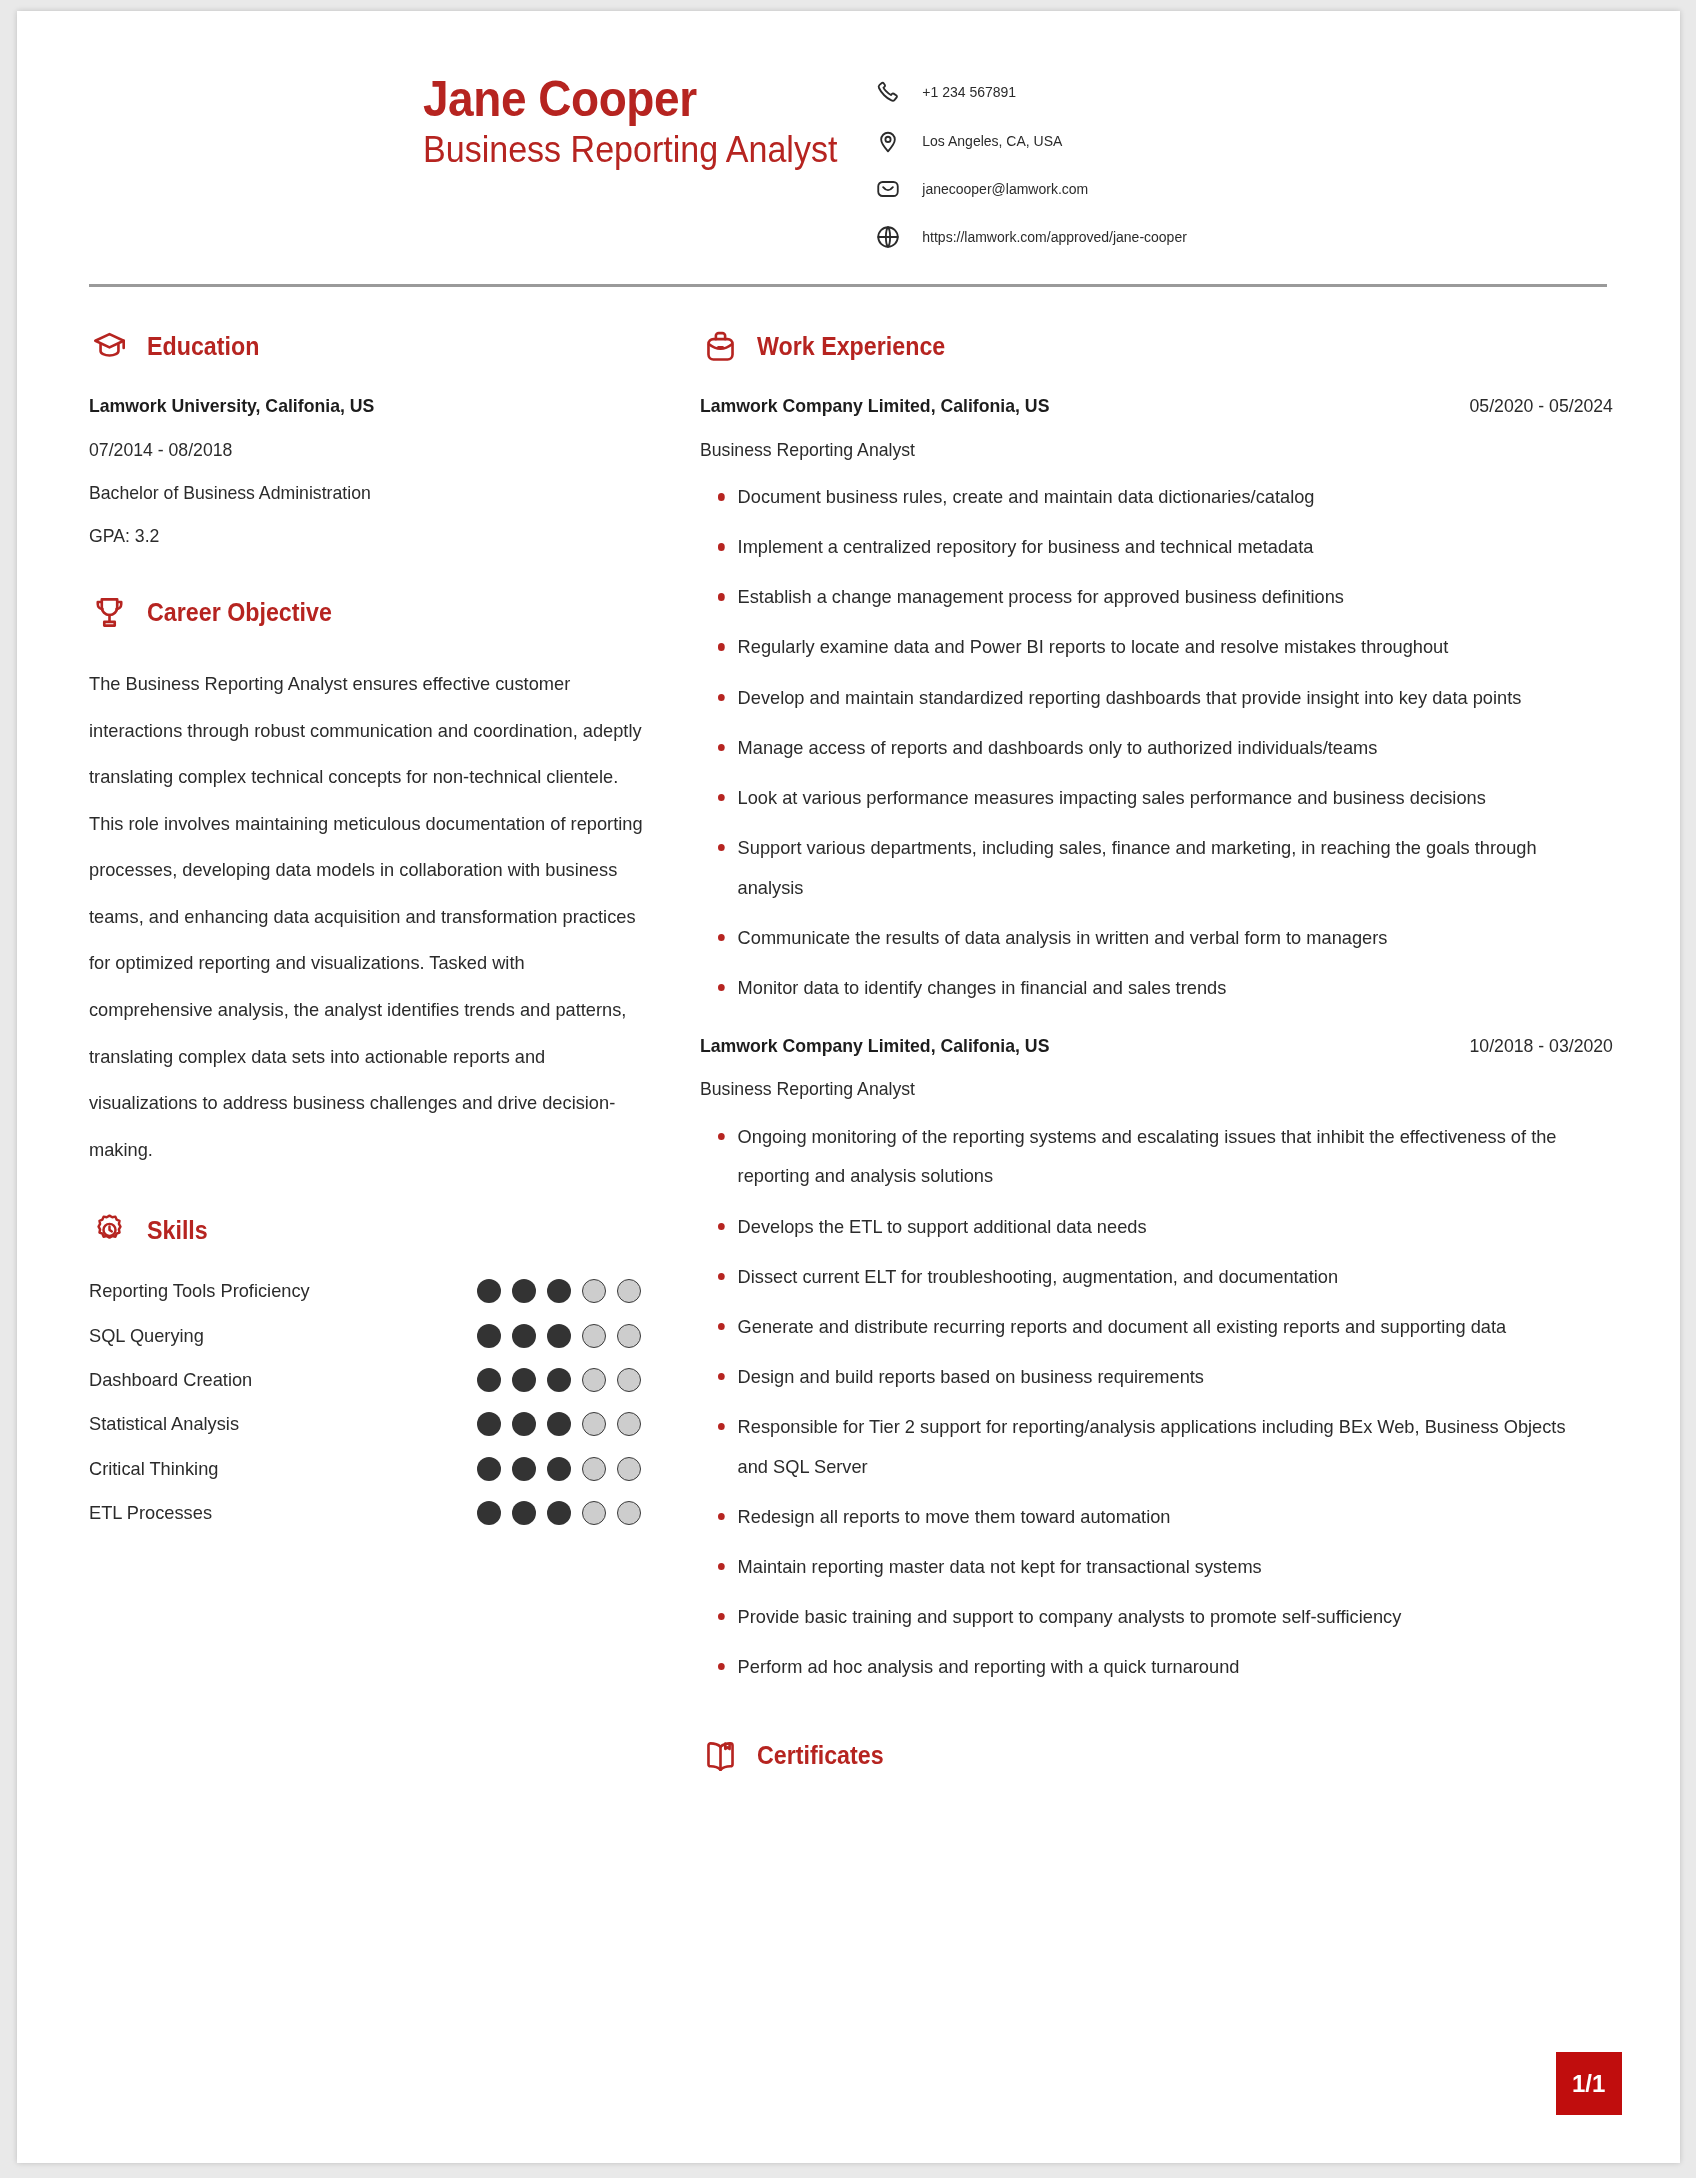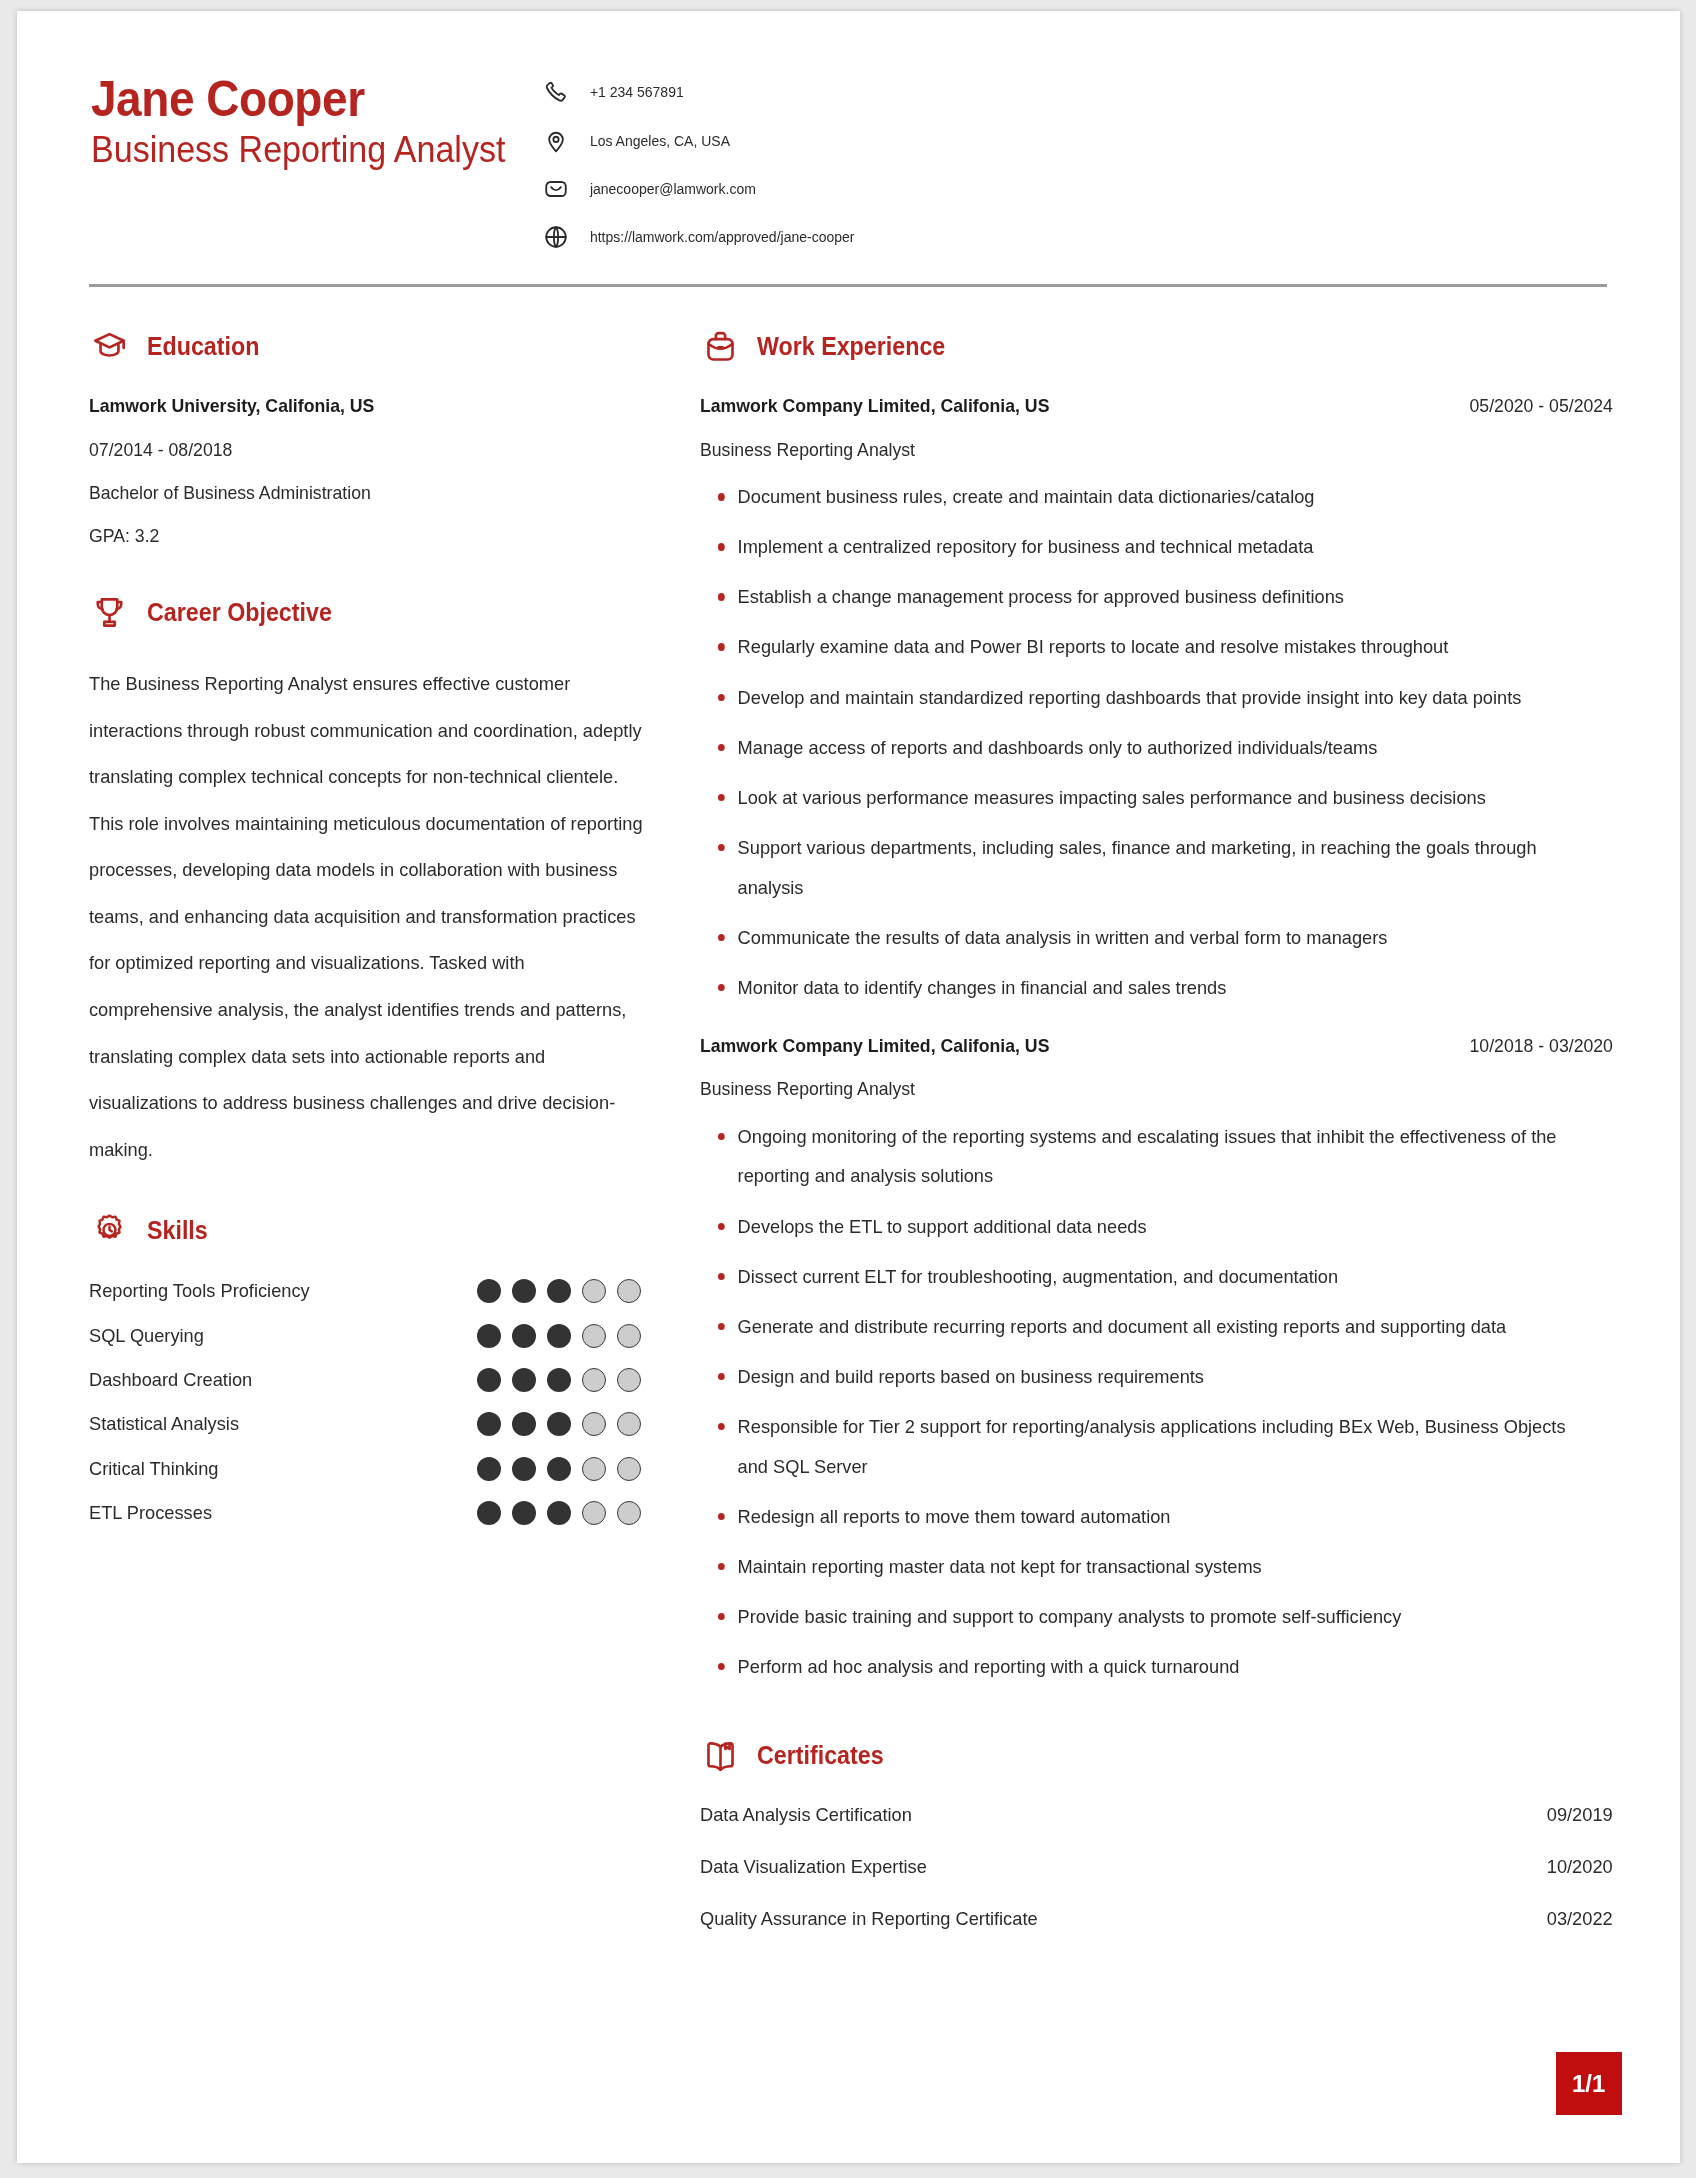--- a/index.html
+++ b/index.html
@@ -26,21 +26,21 @@
   .inner {
     position: relative;
     padding: 45px 67px 0 67px;
     height: 100%;
     box-sizing: border-box;
   }
 
   
   .header {
     display: flex;
-    justify-content: flex-start;
+    justify-content: center;
     align-items: flex-start;
     padding-top: 16.7px;
   }
   .identity { padding-left: 7.4px; }
   .name {
     color: #b62420;
     font-size: 50px;
     font-weight: bold;
     letter-spacing: -0.5px;
     line-height: 1.05;
@@ -508,34 +508,20 @@
             <span class="section-icon">
               <svg width="37" height="37" viewBox="0 0 24 24" fill="none" stroke="#b62420" stroke-width="1.7" stroke-linecap="round" stroke-linejoin="round">
                 <path d="M12 6.3C10.4 4.8 8.4 4.1 5.6 4.1A1.4 1.4 0 0 0 4.2 5.5v12.1a1.4 1.4 0 0 0 1.4 1.4c2.8 0 4.8.7 6.4 2.2"></path>
                 <path d="M12 6.3c1.6-1.5 3.6-2.2 6.4-2.2a1.4 1.4 0 0 1 1.4 1.4v12.1a1.4 1.4 0 0 1-1.4 1.4c-2.8 0-4.8.7-6.4 2.2"></path>
                 <path d="M12 6.3v14.9"></path>
                 <path d="M15.1 4.3v3.4l1.4-1 1.4 1V4.3"></path>
               </svg>
             </span>
             <span class="section-title">Certificates</span>
           </div>
-          <div id="certs-list">
-              <div class="cert-row">
-                <div class="cert-name">Data Analysis Certification</div>
-                <div class="cert-date">09/2019</div>
-              </div>
-              <div class="cert-row">
-                <div class="cert-name">Data Visualization Expertise</div>
-                <div class="cert-date">10/2020</div>
-              </div>
-              <div class="cert-row">
-                <div class="cert-name">Quality Assurance in Reporting Certificate</div>
-                <div class="cert-date">03/2022</div>
-              </div>
-            </div>
         </div>
 
       </div>
     </div>
 
     <div class="page-badge">1/1</div>
 
   </div>
 </div>
 

